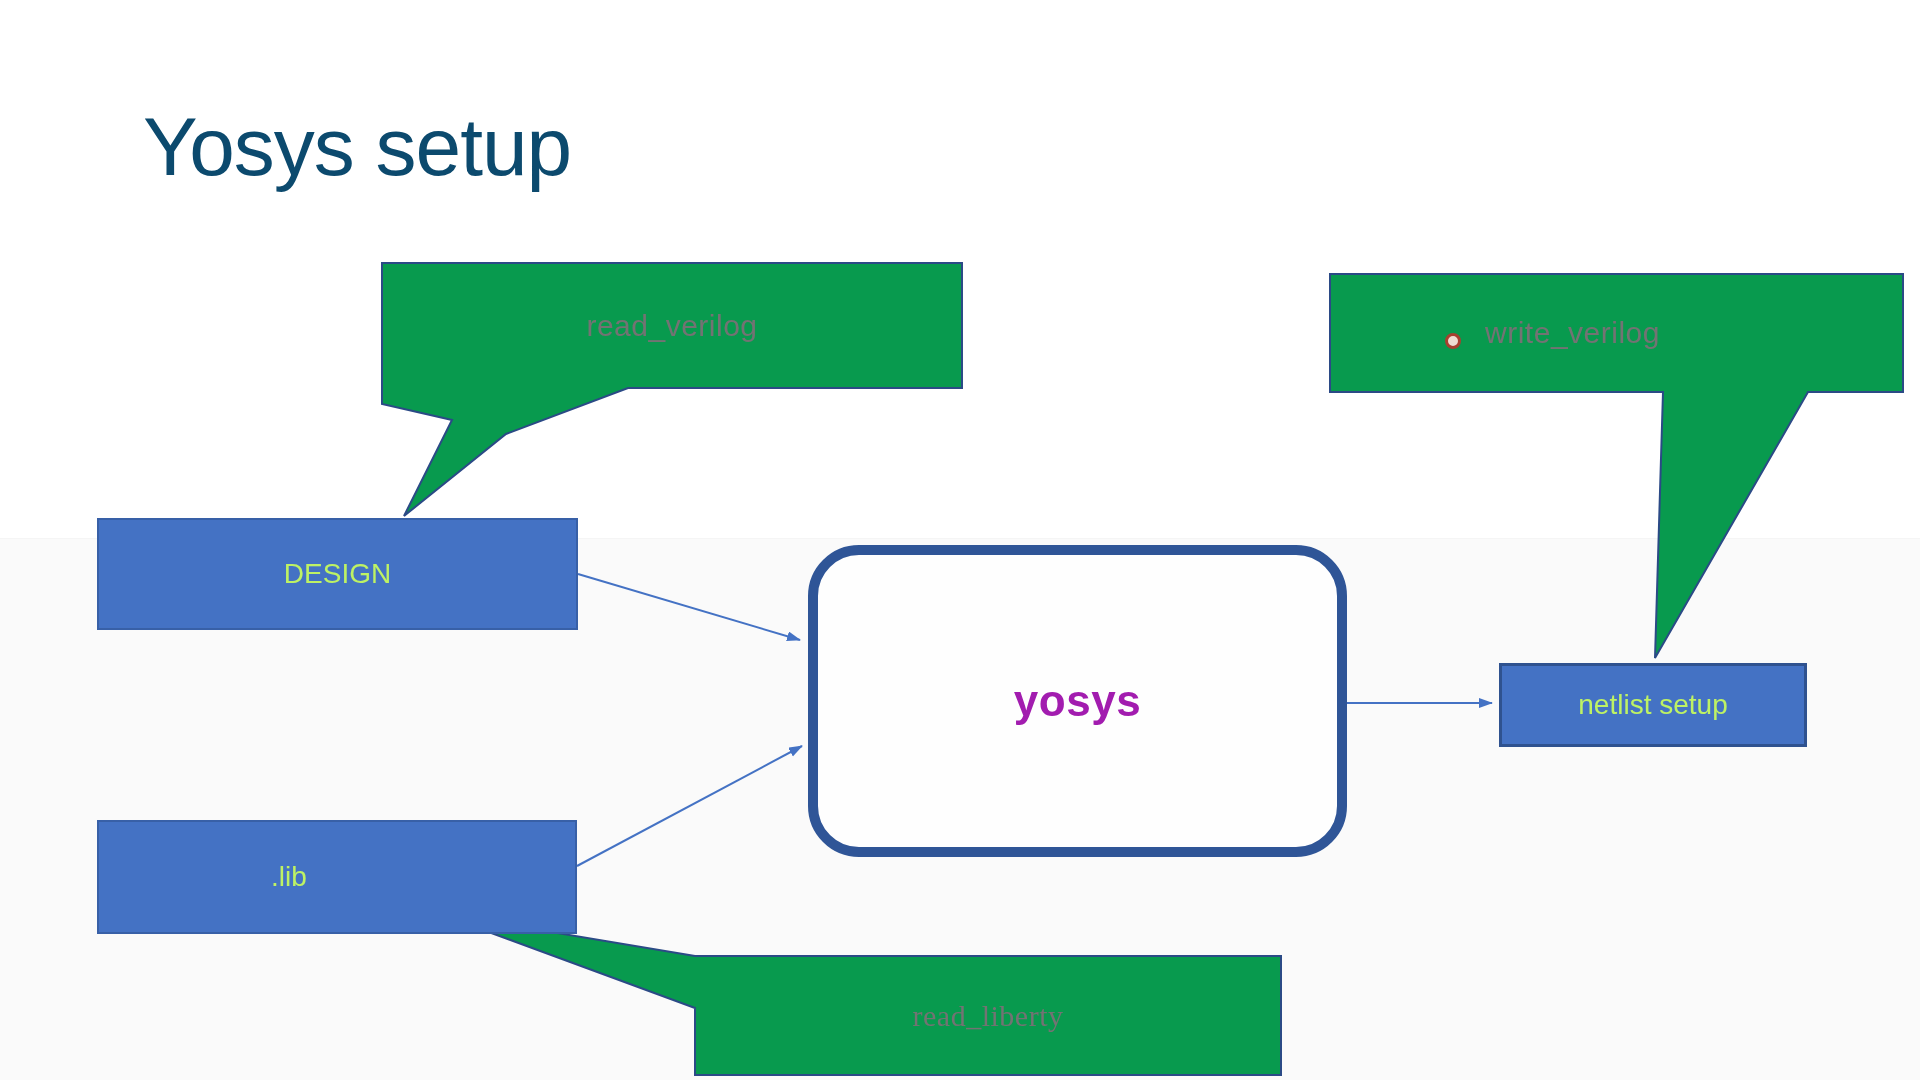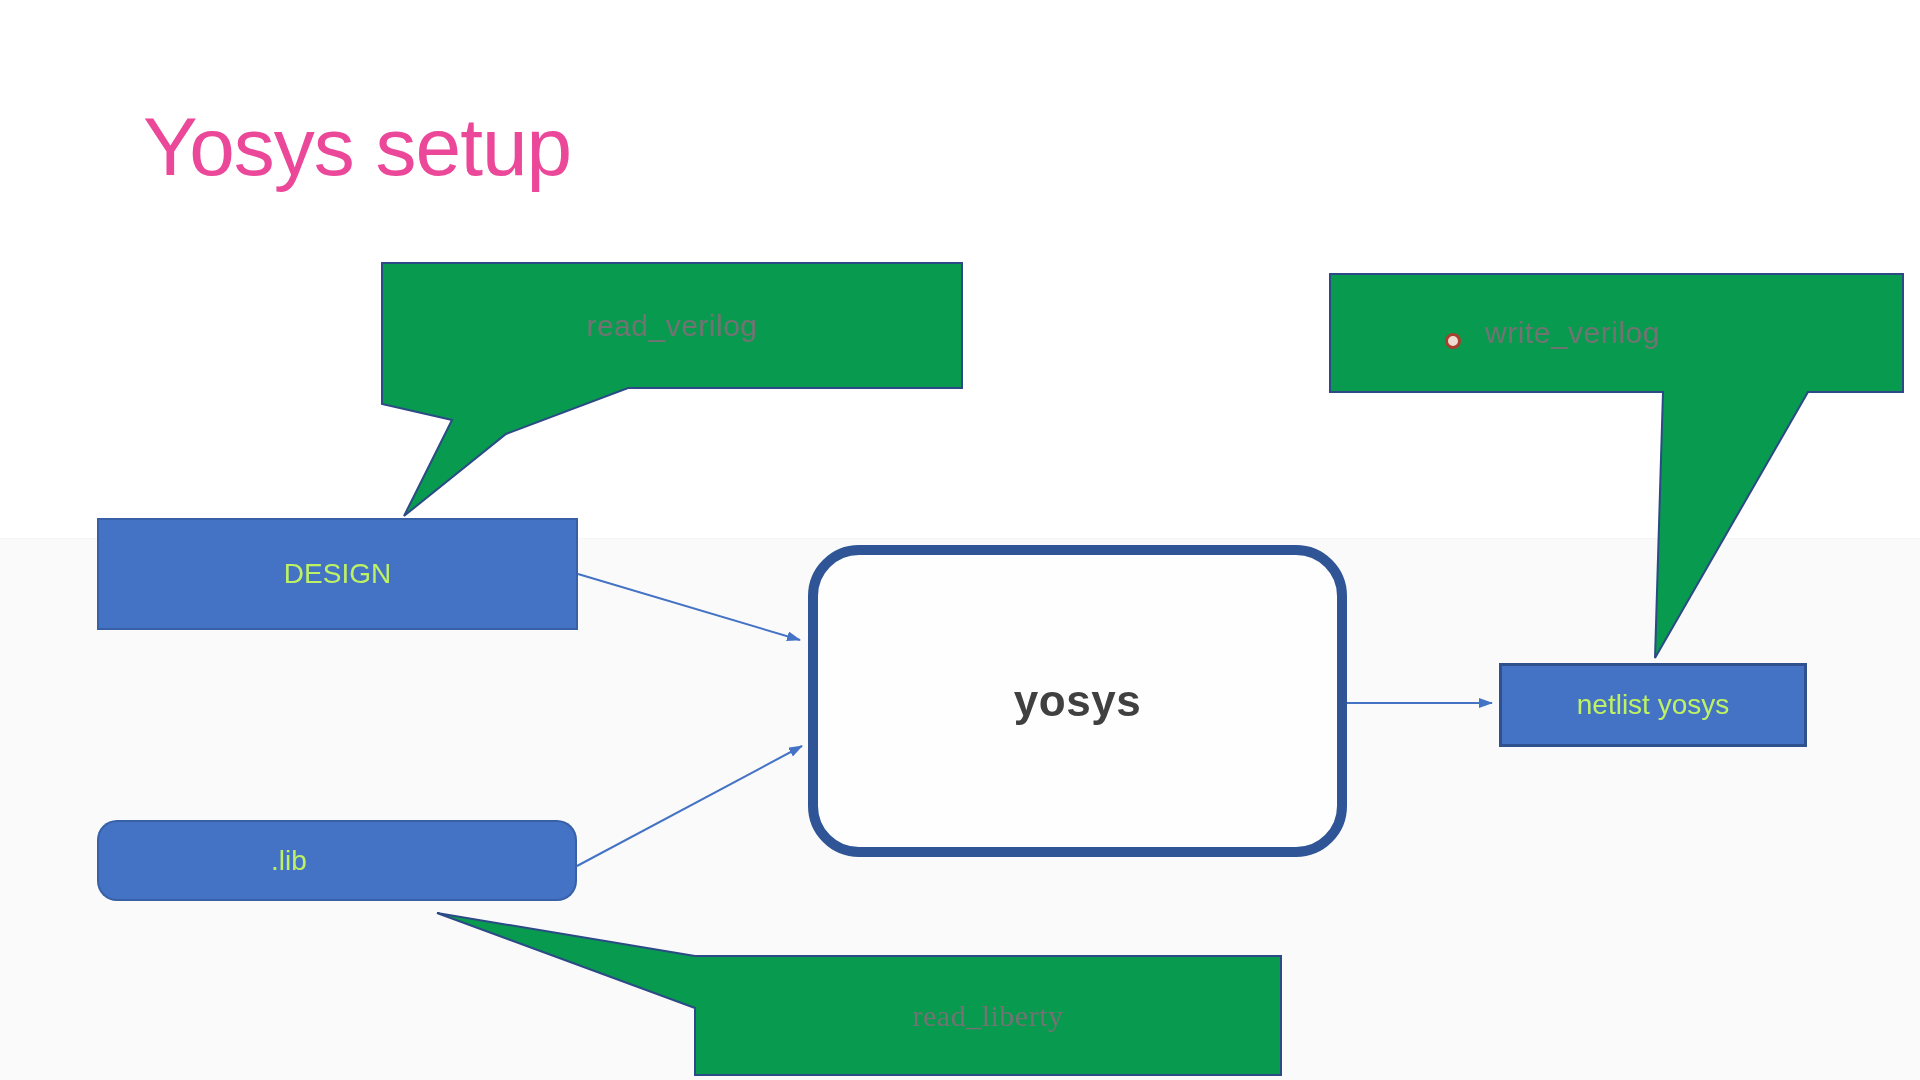--- a/index.html
+++ b/index.html
@@ -24,21 +24,21 @@
     background: rgba(110, 125, 125, 0.035);
     border-top: 1px solid rgba(0,0,0,0.02);
   }
   .title {
     position: absolute;
     left: 143px;
     top: 100px;
     font-size: 82px;
     font-weight: 300;
     letter-spacing: -1px;
-    color: #ec4899;
+    color: #0c4a6e;
     white-space: nowrap;
   }
   svg.layer {
     position: absolute;
     left: 0;
     top: 0;
     width: 1920px;
     height: 1080px;
   }
   .label {
@@ -67,21 +67,21 @@
   }
   .bluebox.netlist {
     border: 3px solid #2f528f;
   }
   .lib-offset {
     transform: translateX(-48px);
   }
   .yosys-label {
     font-size: 44px;
     font-weight: bold;
-    color: #404040;
+    color: #a21caf;
     letter-spacing: 0.5px;
   }
   .laser-dot {
     position: absolute;
     left: 1445px;
     top: 333px;
     width: 10px;
     height: 10px;
     border-radius: 50%;
     background: #f0ddd2;
@@ -125,23 +125,23 @@
   <div class="label callout-label" style="left:1330px; top:274px; width:485px; height:118px;">write_verilog</div>
 
   <div class="label callout-label" style="left:695px; top:956px; width:586px; height:119px;font-family:Liberation Serif, serif;">read_liberty</div>
 
   <div class="label yosys-label" style="left:818px; top:555px; width:519px; height:292px;">yosys</div>
 
   <div class="bluebox" style="left:97px; top:518px; width:481px; height:112px;">
     <span>DESIGN</span>
   </div>
 
-  <div class="bluebox" style="left:97px; top:820px; width:480px; height:81px;border-radius:20px;">
+  <div class="bluebox" style="left:97px; top:820px; width:480px; height:114px;">
     <span class="lib-offset">.lib</span>
   </div>
 
   <div class="bluebox netlist" style="left:1499px; top:663px; width:308px; height:84px;">
-    <span>netlist yosys</span>
+    <span>netlist setup</span>
   </div>
 
   <div class="laser-dot"></div>
 
 </div>
 
 </body></html>

